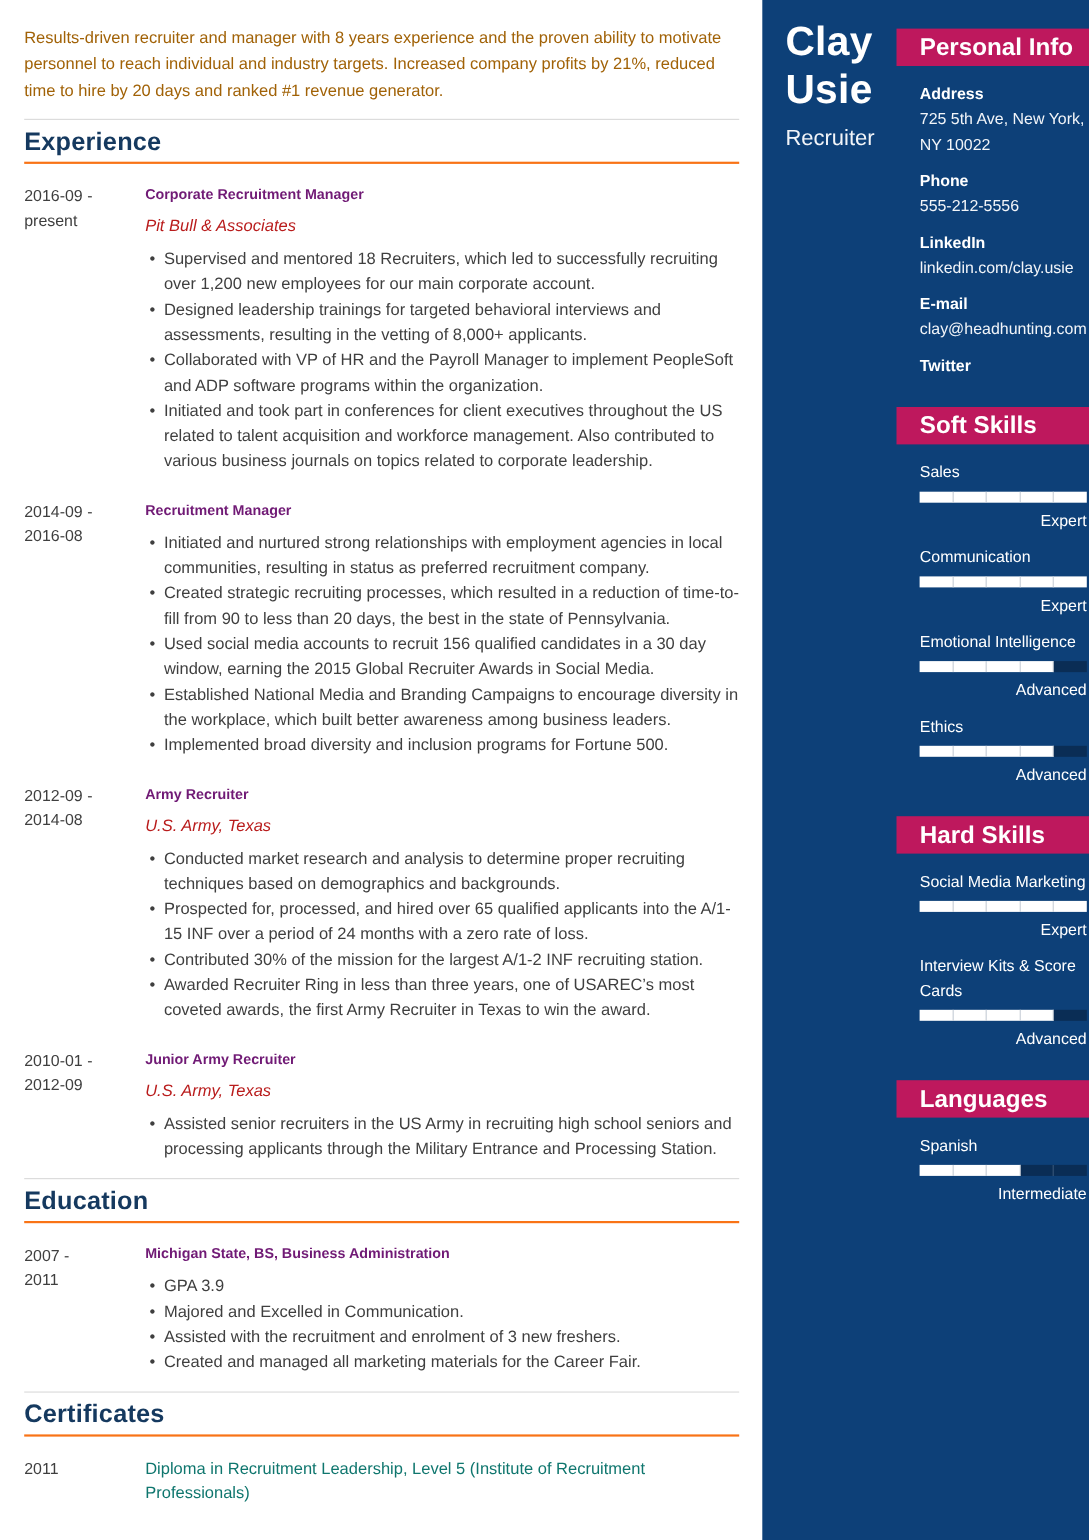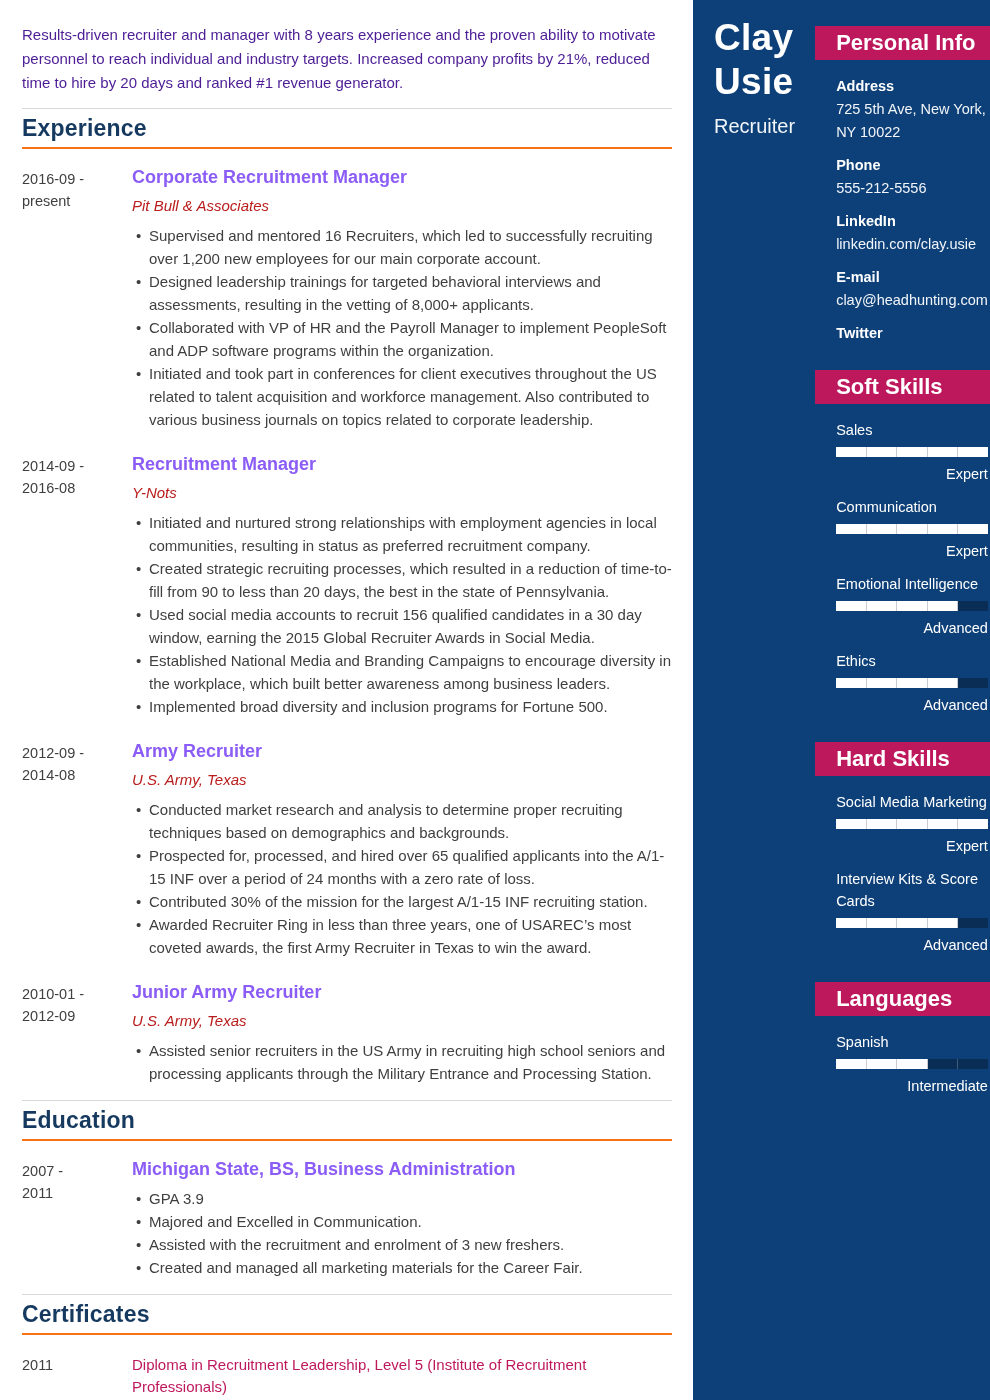--- a/index.html
+++ b/index.html
@@ -9,21 +9,21 @@
     background: #ffffff;
     font-family: "Liberation Sans", sans-serif;
   }
   
   .left {
     width: 693px; box-sizing: border-box;
     padding: 23px 21px 0 22px;
     color: #3f3f3f;
   }
   .summary {
-    font-size: 15px; line-height: 24px; color: #4c1d95;
+    font-size: 15px; line-height: 24px; color: #a16207;
     margin: 0 0 13px 0;
   }
   .section { margin-top: 2px; }
   .section-head {
     border-top: 1px solid #d9d9d9;
     border-bottom: 2px solid #f97316;
     padding: 7px 0;
     margin-top: 10px;
   }
   .section-head h2 {
@@ -31,37 +31,37 @@
     color: #15395f; font-weight: bold; letter-spacing: 0.2px;
   }
   .entry { display: flex; padding: 17px 0 5px 0; }
   .entry-dates {
     width: 110px; flex-shrink: 0;
     font-size: 14.5px; line-height: 22px; color: #3f3f3f;
     padding-top: 2px;
   }
   .entry-body { flex: 1; min-width: 0; }
   .entry-title {
-    margin: 0 0 7px 0; font-size: 18px; line-height: 22px;
-    font-weight: bold; color: #8b5cf6;
+    margin: 0 0 7px 0; font-size: 13px; line-height: 22px;
+    font-weight: bold; color: #701a75;
   }
   .entry-company {
     margin: 0 0 7px 0; font-style: italic;
     font-size: 15px; line-height: 22px; color: #b91c1c;
   }
   ul.bullets { margin: 0; padding: 0 0 0 17px; list-style: none; }
   ul.bullets li {
     font-size: 15px; line-height: 23px; color: #3f3f3f;
     position: relative;
   }
   ul.bullets li::before {
     content: "\2022"; position: absolute; left: -13px; top: 0;
     color: #3f3f3f;
   }
-  .entry-text { font-size: 15px; line-height: 22px; color: #be185d; padding-top: 2px; }
+  .entry-text { font-size: 15px; line-height: 22px; color: #0f766e; padding-top: 2px; }
   
   .right {
     width: 297px; box-sizing: border-box;
     background: #0d4078; color: #ffffff;
     display: flex; flex-direction: row;
   }
   .sb-header { padding: 16px 20px 0 21px; }
   .sb-name {
     margin: 0; font-size: 37px; line-height: 44px;
     font-weight: bold; letter-spacing: 0.3px; color: #ffffff;
@@ -103,56 +103,55 @@
         </div>
         <div class="entry">
           <div class="entry-dates">
             <div>2016-09 -</div>
             <div>present</div>
           </div>
           <div class="entry-body">
             <h3 class="entry-title">Corporate Recruitment Manager</h3>
             <p class="entry-company">Pit Bull &amp; Associates</p>
             <ul class="bullets">
-              <li>Supervised and mentored 16 Recruiters, which led to successfully recruiting over 1,200 new employees for our main corporate account.</li>
+              <li>Supervised and mentored 18 Recruiters, which led to successfully recruiting over 1,200 new employees for our main corporate account.</li>
               <li>Designed leadership trainings for targeted behavioral interviews and assessments, resulting in the vetting of 8,000+ applicants.</li>
               <li>Collaborated with VP of HR and the Payroll Manager to implement PeopleSoft and ADP software programs within the organization.</li>
               <li>Initiated and took part in conferences for client executives throughout the US related to talent acquisition and workforce management. Also contributed to various business journals on topics related to corporate leadership.</li>
             </ul>
           </div>
         </div>
         <div class="entry">
           <div class="entry-dates">
             <div>2014-09 -</div>
             <div>2016-08</div>
           </div>
           <div class="entry-body">
             <h3 class="entry-title">Recruitment Manager</h3>
-            <p class="entry-company">Y-Nots</p>
             <ul class="bullets">
               <li>Initiated and nurtured strong relationships with employment agencies in local communities, resulting in status as preferred recruitment company.</li>
               <li>Created strategic recruiting processes, which resulted in a reduction of time-to-fill from 90 to less than 20 days, the best in the state of Pennsylvania.</li>
               <li>Used social media accounts to recruit 156 qualified candidates in a 30 day window, earning the 2015 Global Recruiter Awards in Social Media.</li>
               <li>Established National Media and Branding Campaigns to encourage diversity in the workplace, which built better awareness among business leaders.</li>
               <li>Implemented broad diversity and inclusion programs for Fortune 500.</li>
             </ul>
           </div>
         </div>
         <div class="entry">
           <div class="entry-dates">
             <div>2012-09 -</div>
             <div>2014-08</div>
           </div>
           <div class="entry-body">
             <h3 class="entry-title">Army Recruiter</h3>
             <p class="entry-company">U.S. Army, Texas</p>
             <ul class="bullets">
               <li>Conducted market research and analysis to determine proper recruiting techniques based on demographics and backgrounds.</li>
               <li>Prospected for, processed, and hired over 65 qualified applicants into the A/1-15 INF over a period of 24 months with a zero rate of loss.</li>
-              <li>Contributed 30% of the mission for the largest A/1-15 INF recruiting station.</li>
+              <li>Contributed 30% of the mission for the largest A/1-2 INF recruiting station.</li>
               <li>Awarded Recruiter Ring in less than three years, one of USAREC’s most coveted awards, the first Army Recruiter in Texas to win the award.</li>
             </ul>
           </div>
         </div>
         <div class="entry">
           <div class="entry-dates">
             <div>2010-01 -</div>
             <div>2012-09</div>
           </div>
           <div class="entry-body">

